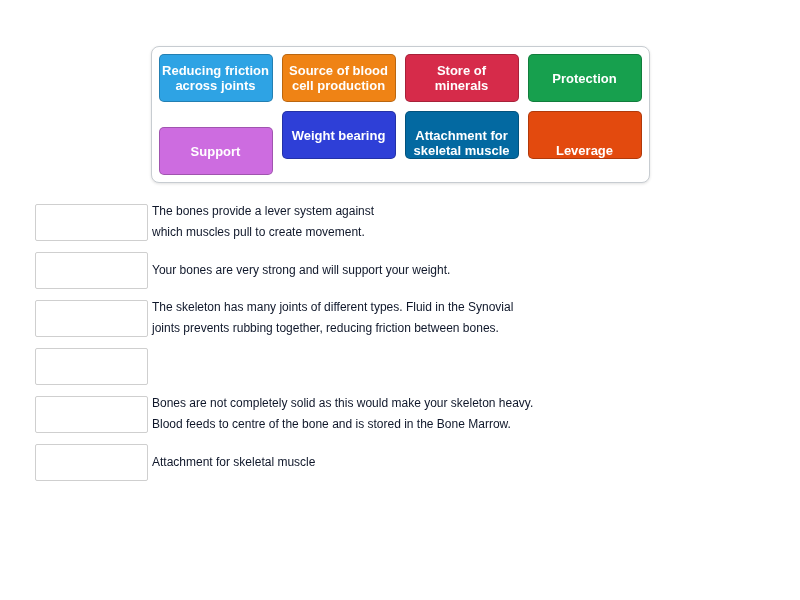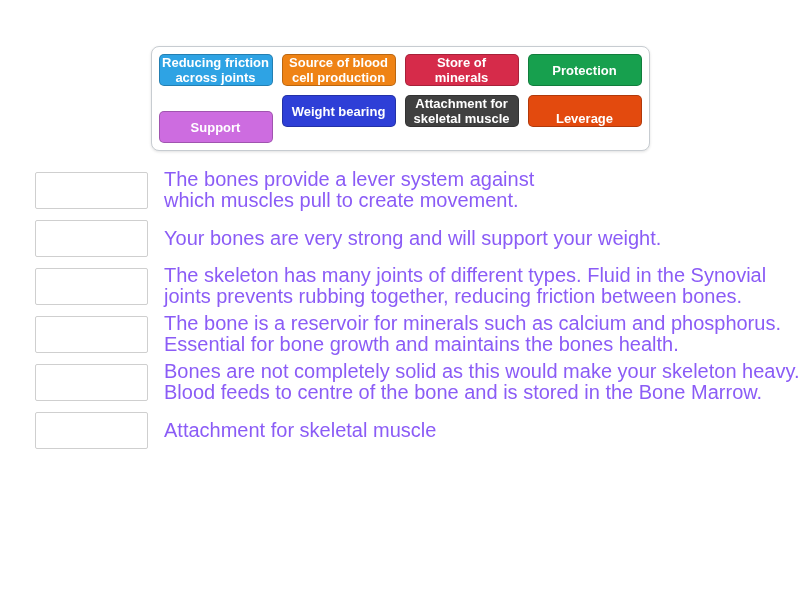--- a/index.html
+++ b/index.html
@@ -16,21 +16,21 @@
     background: #ffffff;
     border: 1px solid #c7ccd1;
     border-radius: 8px;
     padding: 7px;
     display: grid;
     grid-template-columns: repeat(4, 114px);
     gap: 9px;
     box-shadow: 0 1px 3px rgba(0,0,0,0.12);
   }
   .tile {
-    height: 32px;
+    height: 48px;
     border-radius: 5px;
     border: 1px solid rgba(0,0,0,0.22);
     display: flex;
     align-items: center;
     justify-content: center;
     cursor: pointer;
   }
   .tile-label {
     color: #ffffff;
     font-weight: bold;
@@ -42,24 +42,24 @@
   .match-list { margin: 15px 0 0 35px; }
   .match-row { display: flex; align-items: center; height: 48px; }
   .drop-zone {
     width: 113px; height: 37px;
     flex: 0 0 auto;
     background: #ffffff;
     border: 1px solid #cfcfcf;
     border-radius: 2px;
   }
   .clue-text {
-    margin-left: 16px;
-    font-size: 20px;
+    margin-left: 4px;
+    font-size: 12px;
     line-height: 21px;
-    color: #8b5cf6;
+    color: #0f172a;
     white-space: pre-line;
   }
 </style>
 </head>
 <body>
 
 <div class="tile-panel">
   <div class="tile" style="background-color: rgb(46, 163, 228);">
     <span class="tile-label">Reducing friction
 across joints</span>
@@ -74,21 +74,21 @@
   </div>
   <div class="tile" style="background-color: rgb(23, 160, 78);">
     <span class="tile-label">Protection</span>
   </div>
   <div class="tile" style="background-color: rgb(205, 108, 224); margin-top: 16px;">
     <span class="tile-label">Support</span>
   </div>
   <div class="tile" style="background-color: rgb(46, 63, 215); align-items: center;">
     <span class="tile-label">Weight bearing</span>
   </div>
-  <div class="tile" style="background-color: #404040;">
+  <div class="tile" style="background-color: #0369a1; align-items: flex-end;">
     <span class="tile-label">Attachment for
 skeletal muscle</span>
   </div>
   <div class="tile" style="background-color: rgb(227, 74, 14); align-items: flex-end;">
     <span class="tile-label">Leverage</span>
   </div>
 </div>
 
 <div class="match-list">
   <div class="match-row">
@@ -100,22 +100,20 @@
     <div class="drop-zone"></div>
     <div class="clue-text">Your bones are very strong and will support your weight.</div>
   </div>
   <div class="match-row">
     <div class="drop-zone"></div>
     <div class="clue-text">The skeleton has many joints of different types. Fluid in the Synovial
 joints prevents rubbing together, reducing friction between bones.</div>
   </div>
   <div class="match-row">
     <div class="drop-zone"></div>
-    <div class="clue-text">The bone is a reservoir for minerals such as calcium and phosphorus.
-Essential for bone growth and maintains the bones health.</div>
   </div>
   <div class="match-row">
     <div class="drop-zone"></div>
     <div class="clue-text">Bones are not completely solid as this would make your skeleton heavy.
 Blood feeds to centre of the bone and is stored in the Bone Marrow.</div>
   </div>
   <div class="match-row">
     <div class="drop-zone"></div>
     <div class="clue-text">Attachment for skeletal muscle</div>
   </div>

